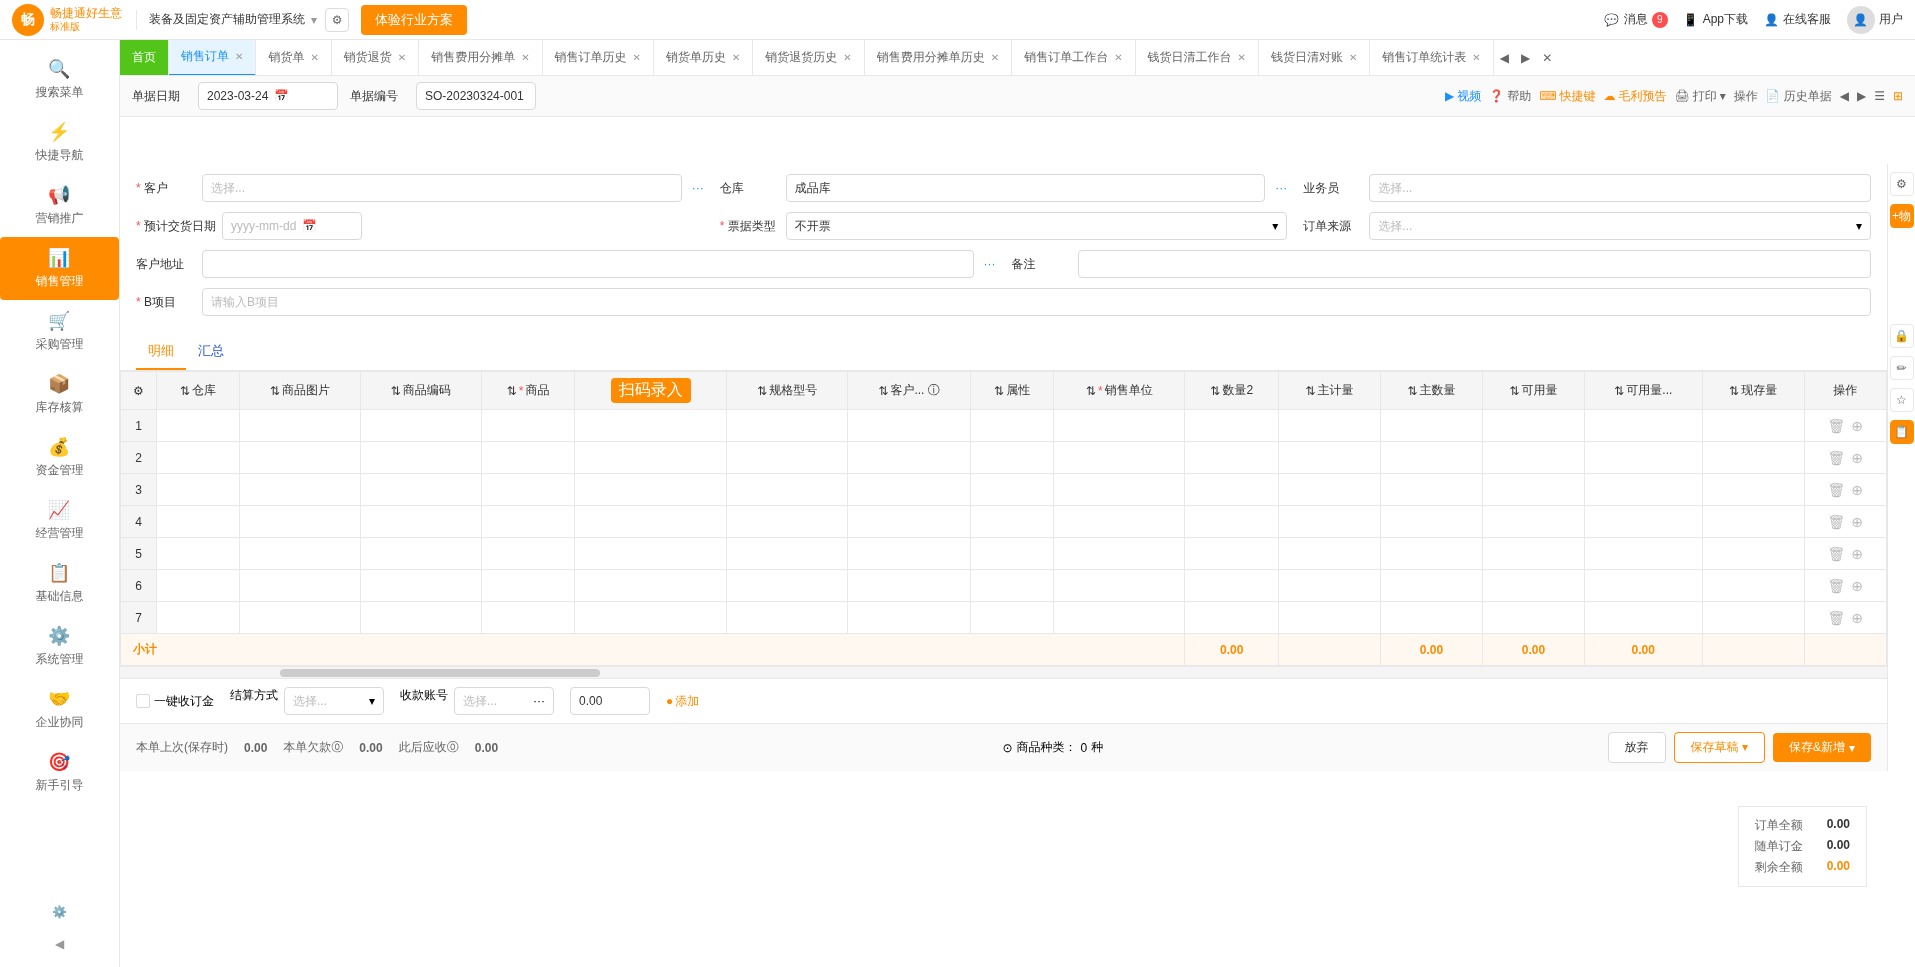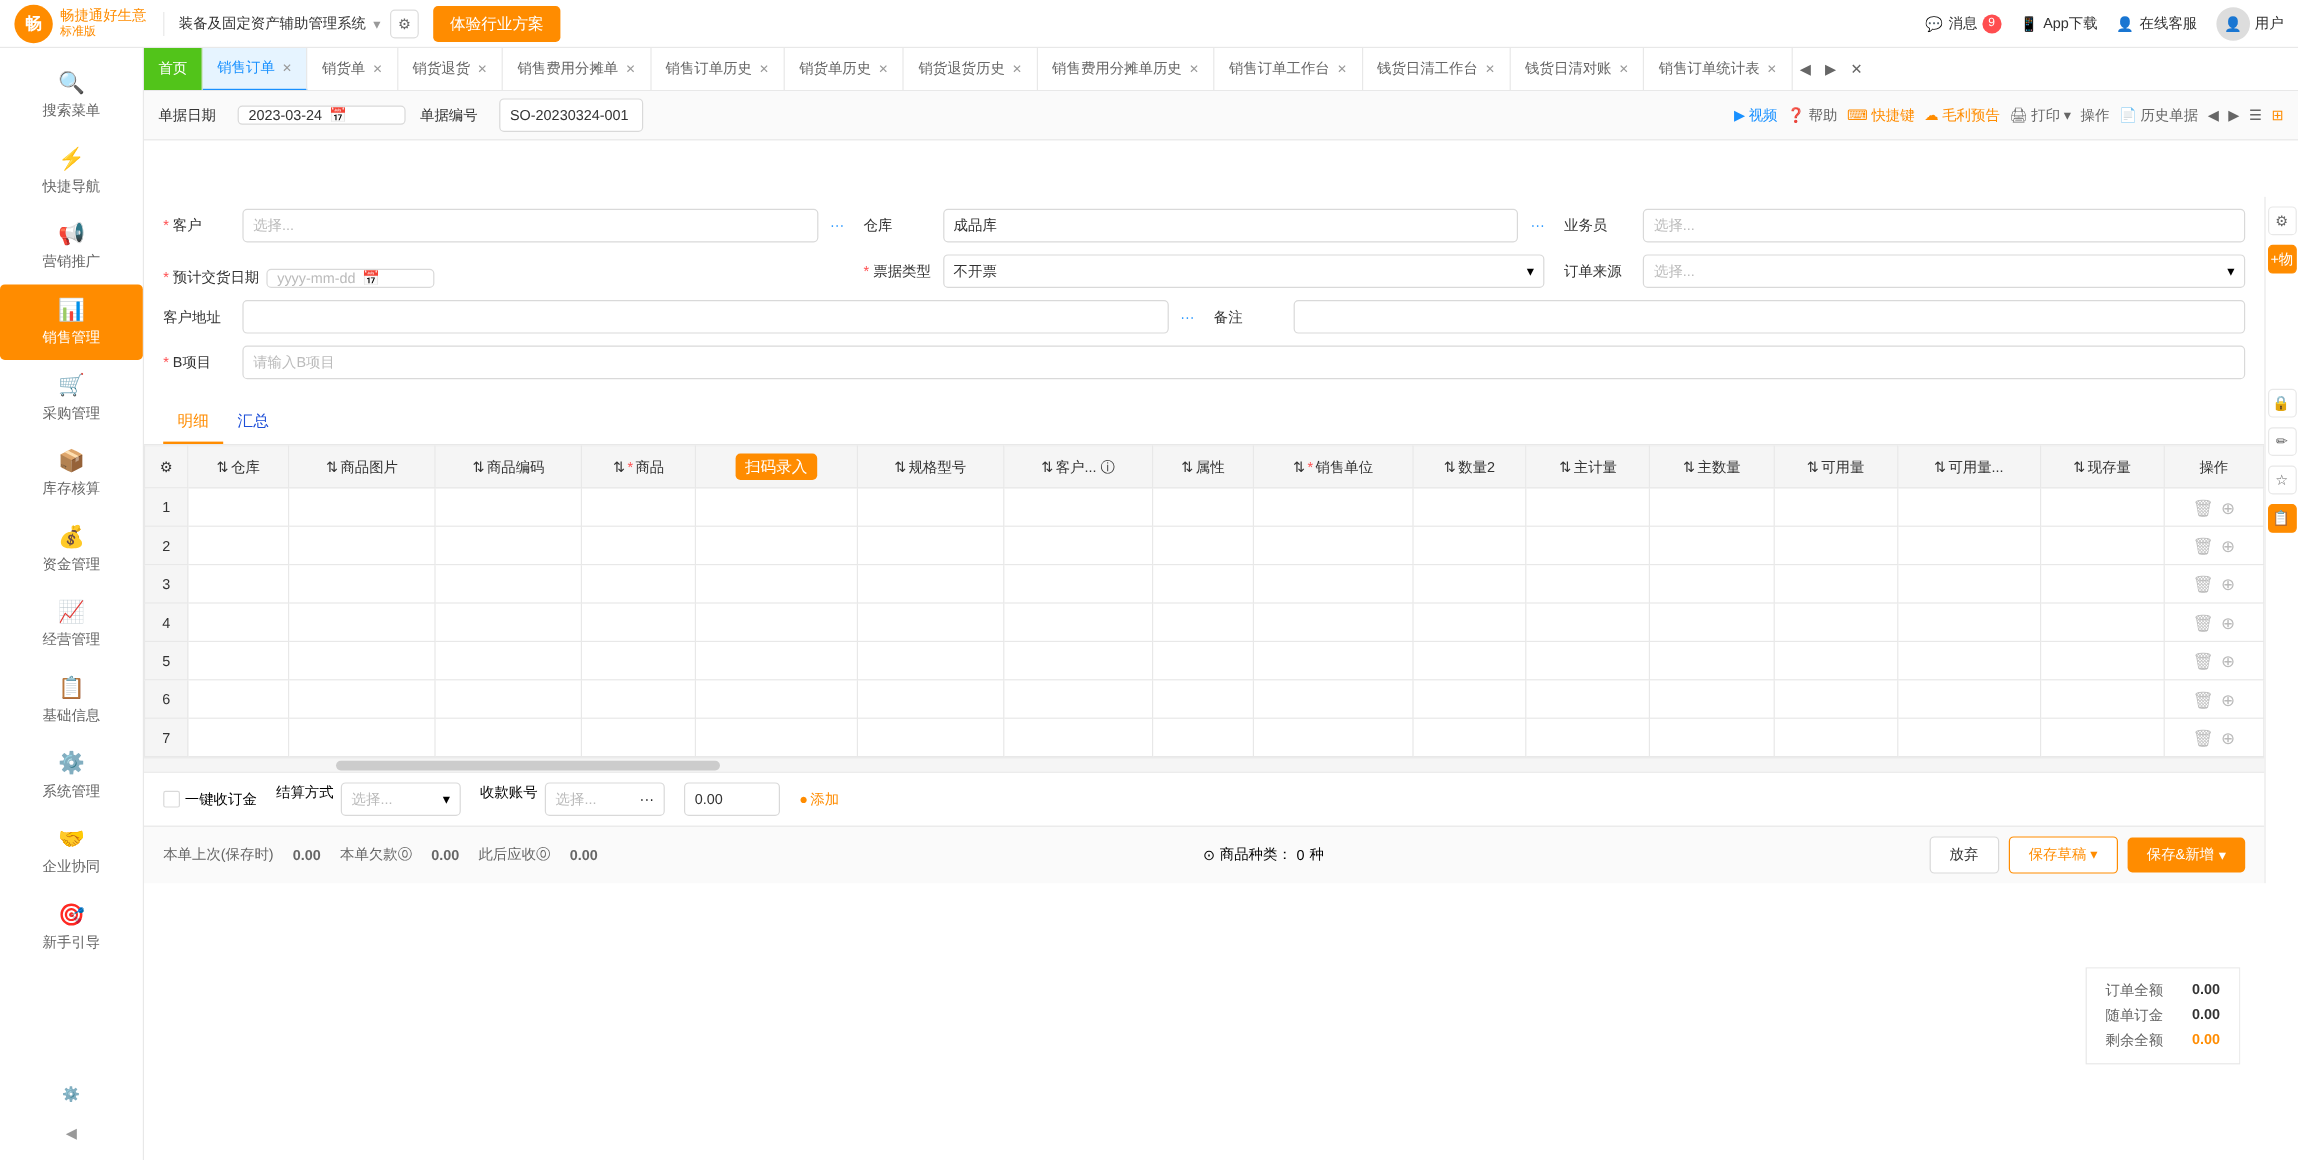--- a/index.html
+++ b/index.html
@@ -54,38 +54,38 @@
 
     
     .form-fields { padding: 10px 16px; display: flex; flex-direction: column; gap: 10px; }
     .form-row { display: flex; align-items: flex-end; gap: 16px; }
     .form-group { display: flex; align-items: center; gap: 6px; flex: 1; }
     .form-label { color: #333; white-space: nowrap; min-width: 60px; }
     .form-label.required::before { content: "* "; color: #ff4d4f; }
     .form-input { border: 1px solid #d9d9d9; border-radius: 4px; padding: 4px 8px; color: #333; background: #fff; height: 28px; min-width: 120px; cursor: text; flex: 1; display: flex; align-items: center; }
     .form-input-ellipsis { color: #1890ff; margin-left: 4px; cursor: pointer; }
     .form-select { border: 1px solid #d9d9d9; border-radius: 4px; padding: 4px 8px; background: #fff; height: 28px; display: flex; align-items: center; justify-content: space-between; cursor: pointer; min-width: 120px; flex: 1; }
-    .form-date { border: 1px solid #d9d9d9; border-radius: 4px; padding: 4px 8px; background: #fff; height: 16px; display: flex; align-items: center; gap: 6px; cursor: pointer; min-width: 140px; }
+    .form-date { border: 1px solid #d9d9d9; border-radius: 4px; padding: 4px 8px; background: #fff; height: 28px; display: flex; align-items: center; gap: 6px; cursor: pointer; min-width: 140px; }
     .date-icon { color: #bbb; }
     .field-value { color: #333; }
     .field-placeholder { color: #bbb; }
 
     
     .detail-tabs { display: flex; padding: 0 16px; border-bottom: 1px solid #e8e8e8; margin-top: 8px; }
     .detail-tab { padding: 8px 12px; cursor: pointer; color: #1d4ed8; font-size: 13px; }
     .detail-tab.active { color: #ff8c00; border-bottom: 2px solid #ff8c00; }
 
     
     .table-wrap { flex: 1; overflow-x: auto; margin: 0; }
     .data-table { width: 100%; border-collapse: collapse; font-size: 12px; }
     .data-table th { background: #f5f5f5; color: #333; padding: 6px 8px; border: 1px solid #e8e8e8; white-space: nowrap; font-weight: normal; text-align: center; }
     .data-table td { border: 1px solid #e8e8e8; padding: 4px 8px; height: 32px; text-align: center; color: #333; }
     .col-num { width: 36px; background: #f5f5f5; color: #999; }
     .th-sort { display: flex; align-items: center; justify-content: center; gap: 2px; }
-    .scan-btn { background: #ff8c00; color: #fff; border: none; padding: 2px 8px; border-radius: 4px; cursor: pointer; font-size: 13px; }
+    .scan-btn { background: #ff8c00; color: #fff; border: none; padding: 2px 8px; border-radius: 4px; cursor: pointer; font-size: 16px; }
     .action-cell { display: flex; align-items: center; justify-content: center; gap: 6px; }
     .action-icon { color: #bbb; cursor: pointer; font-size: 14px; }
     .subtotal-row td { background: #fff8f0; color: #ff8c00; font-weight: bold; }
     .subtotal-label { color: #ff8c00; font-weight: bold; }
 
     
     .scrollbar-row { height: 12px; background: #f5f5f5; border-top: 1px solid #e8e8e8; }
     .scrollbar-inner { width: 320px; height: 8px; background: #ccc; border-radius: 4px; margin: 2px 160px; }
 
     
@@ -622,20 +622,32 @@
                       <td></td>
                       <td></td>
                     <td>
                         <div class="action-cell">
                           <span class="action-icon">🗑</span>
                           <span class="action-icon">⊕</span>
                         </div>
                       </td>
                   </tr>
 
+                  <tr class="subtotal-row">
+                    <td colspan="10" style="text-align:left; padding-left:12px;">
+                      <span class="subtotal-label">小计</span>
+                    </td>
+                    <td>0.00</td>
+                    <td></td>
+                    <td>0.00</td>
+                    <td>0.00</td>
+                    <td>0.00</td>
+                    <td></td>
+                    <td></td>
+                  </tr>
                 </tbody>
               </table>
             </div>
 
             <div class="scrollbar-row">
               <div class="scrollbar-inner"></div>
             </div>
 
             <div class="footer-form">
               <div class="checkbox-item">

